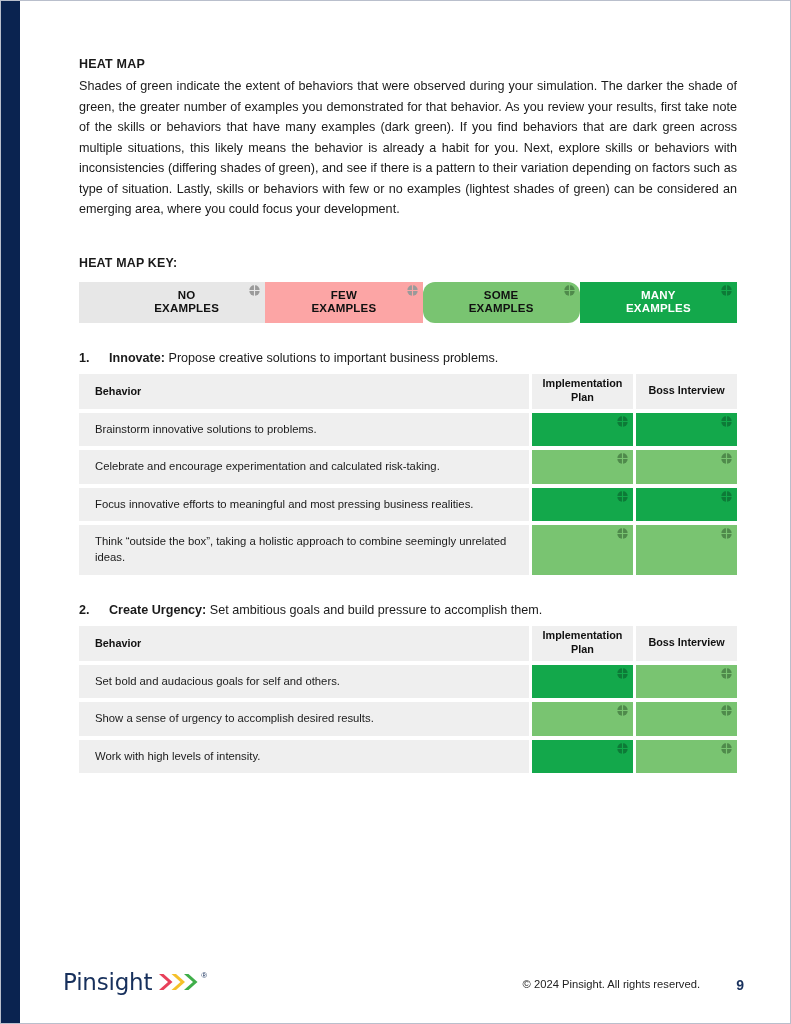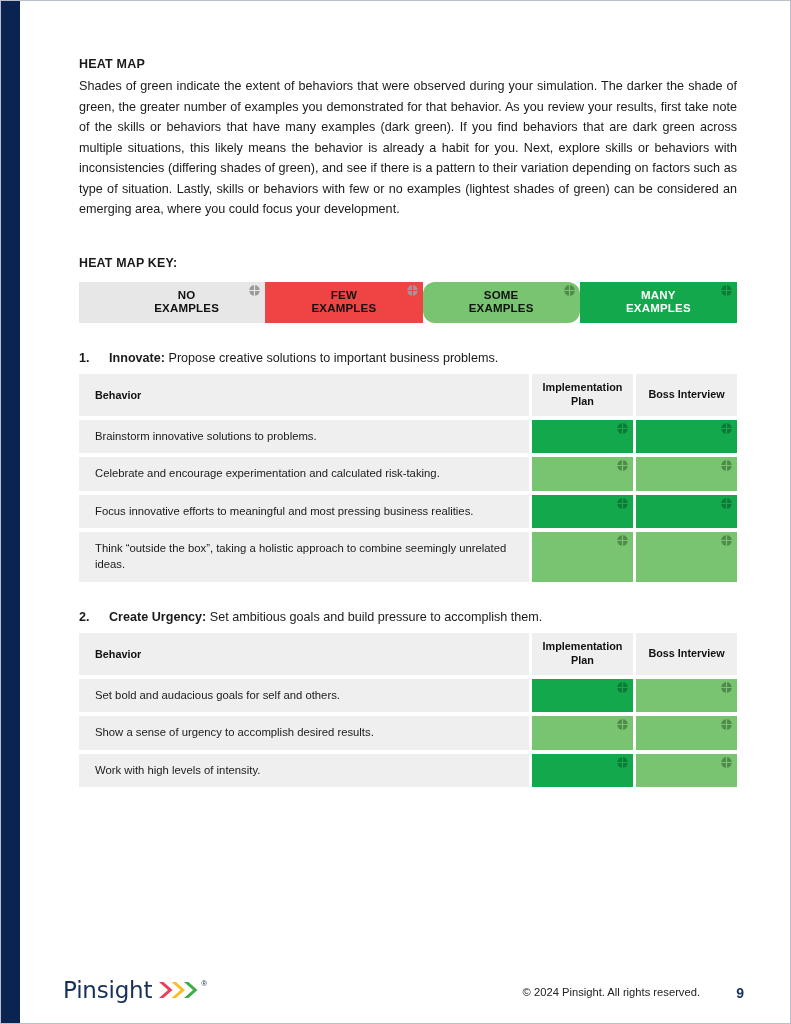--- a/index.html
+++ b/index.html
@@ -116,21 +116,21 @@
 
   
   .tbl {
     margin-top: 9px;
     width: 658px;
   }
 
   .thead {
     display: flex;
     gap: 3px;
-    height: 42px;
+    height: 35px;
   }
   .th {
     background: #efefef;
     display: flex;
     align-items: center;
     font-size: 10.8px;
     font-weight: bold;
     color: #111;
   }
   .th.behavior {
@@ -165,21 +165,21 @@
     width: 101px;
     flex: none;
     position: relative;
   }
 
   
   #footer {
     position: absolute;
     left: 62px;
     right: 46px;
-    bottom: 16px;
+    bottom: 24px;
     height: 40px;
   }
 
   .logo {
     position: absolute;
     left: 0;
     bottom: 4px;
     display: flex;
     align-items: center;
   }
@@ -234,21 +234,21 @@
         <div class="key-cell" style="background: rgb(231, 231, 231); padding-left: 29px;">
           <svg class="quad" viewBox="0 0 12 12">
             <path d="M5.4 5.4 V0.4 A5 5 0 0 0 0.4 5.4 Z" fill="#9a9a9a"></path>
             <path d="M6.6 5.4 V0.4 A5 5 0 0 1 11.6 5.4 Z" fill="#9a9a9a"></path>
             <path d="M5.4 6.6 V11.6 A5 5 0 0 1 0.4 6.6 Z" fill="#9a9a9a"></path>
             <path d="M6.6 6.6 V11.6 A5 5 0 0 0 11.6 6.6 Z" fill="#9a9a9a"></path>
           </svg>
           <span>NO</span>
           <span>EXAMPLES</span>
         </div>
-        <div class="key-cell" style="background: #ef4444;">
+        <div class="key-cell" style="background: #fca5a5;">
           <svg class="quad" viewBox="0 0 12 12">
             <path d="M5.4 5.4 V0.4 A5 5 0 0 0 0.4 5.4 Z" fill="#9a9a9a"></path>
             <path d="M6.6 5.4 V0.4 A5 5 0 0 1 11.6 5.4 Z" fill="#9a9a9a"></path>
             <path d="M5.4 6.6 V11.6 A5 5 0 0 1 0.4 6.6 Z" fill="#9a9a9a"></path>
             <path d="M6.6 6.6 V11.6 A5 5 0 0 0 11.6 6.6 Z" fill="#9a9a9a"></path>
           </svg>
           <span>FEW</span>
           <span>EXAMPLES</span>
         </div>
         <div class="key-cell" style="background: rgb(121, 196, 113); border-radius: 12px;">

